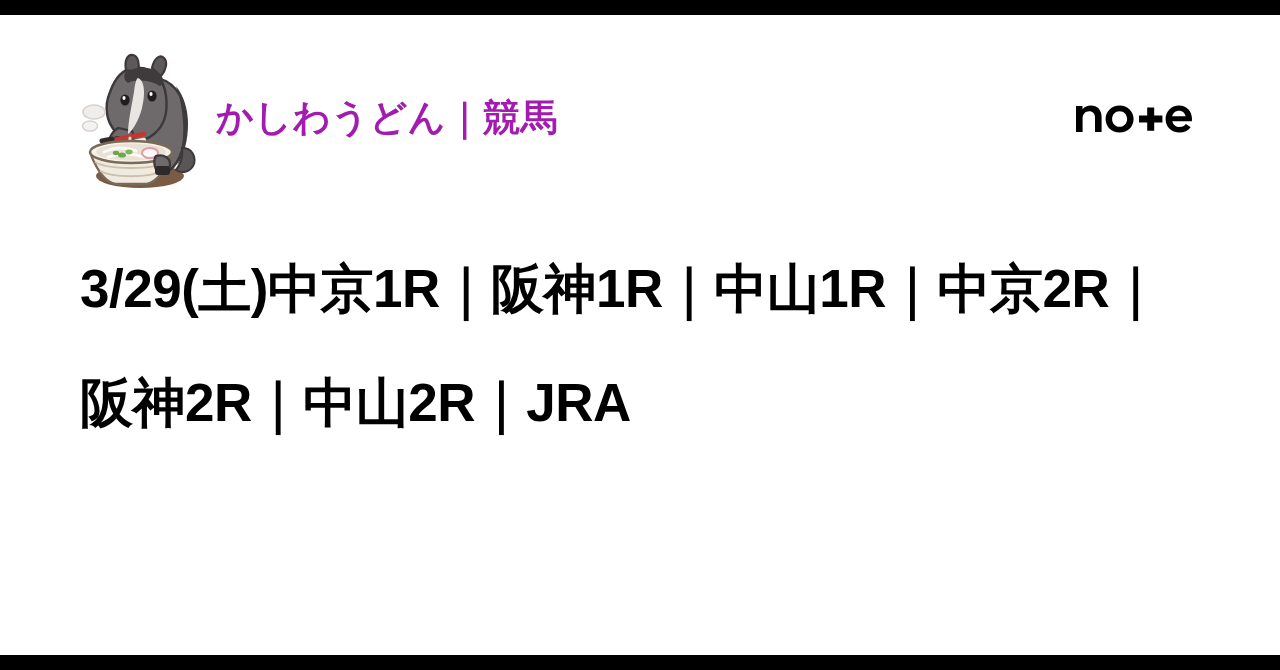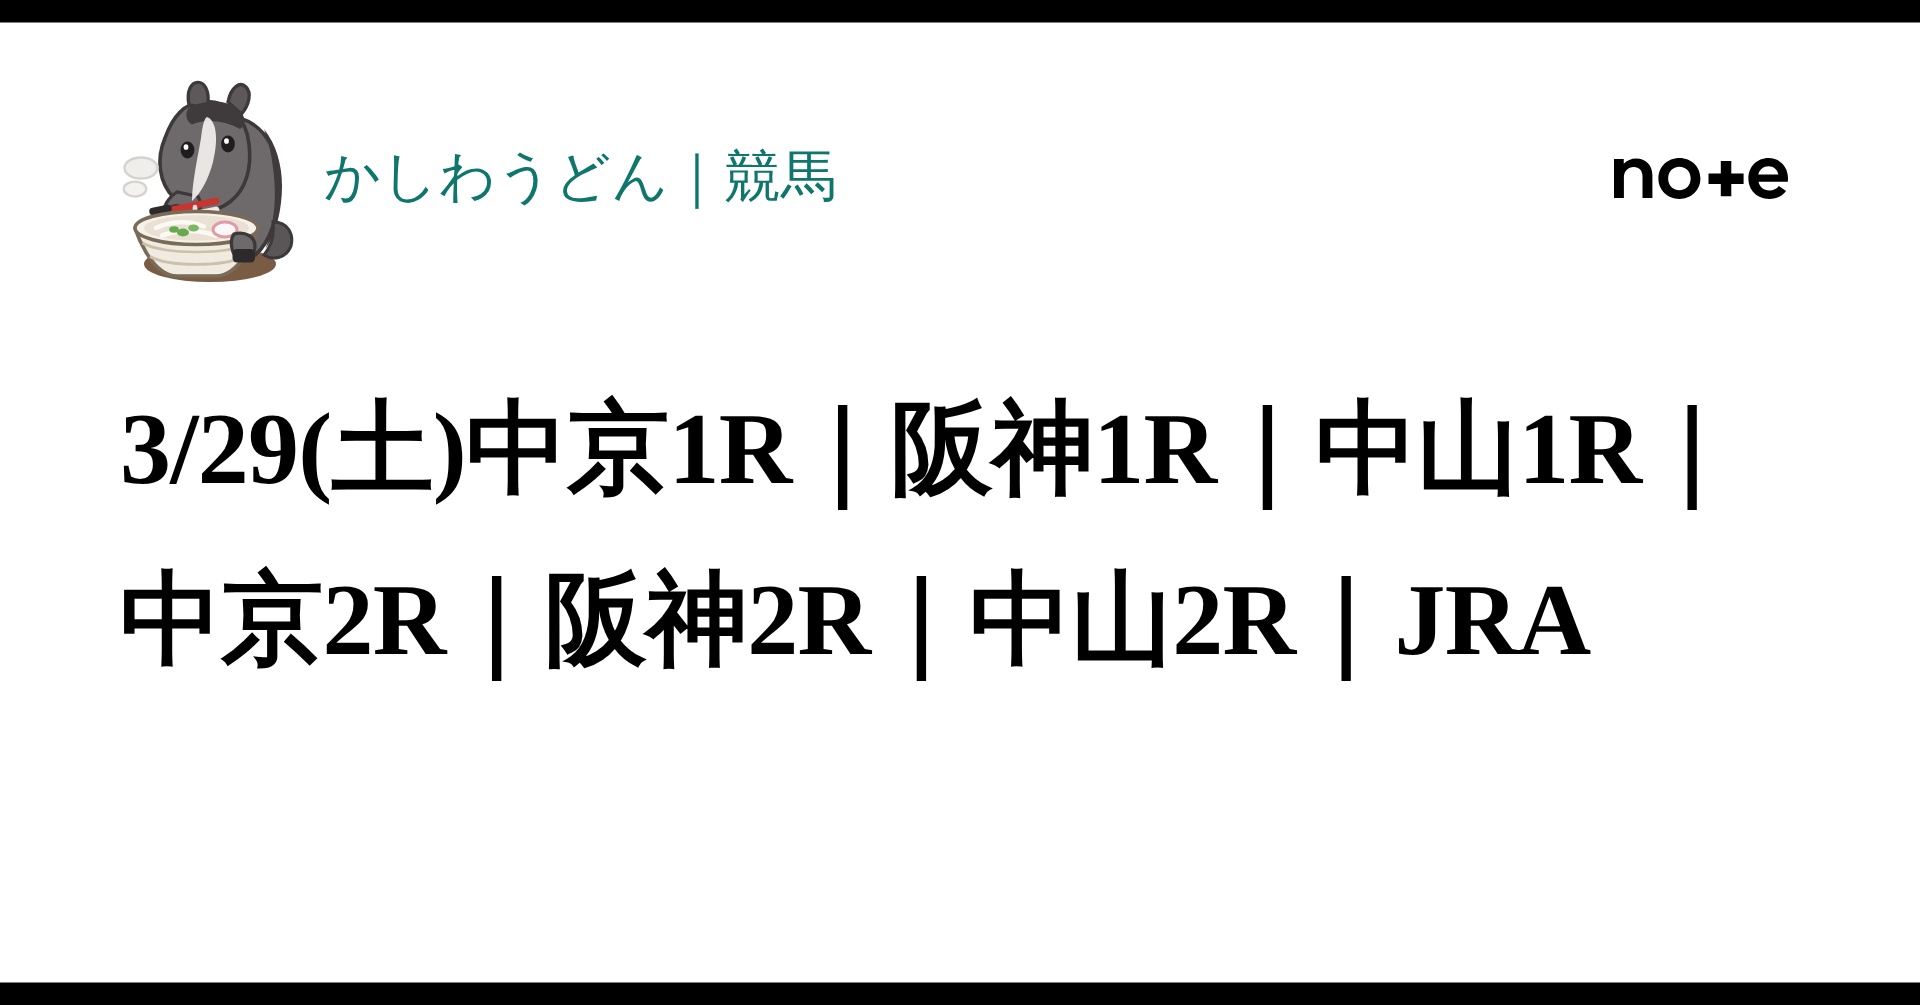--- a/index.html
+++ b/index.html
@@ -50,22 +50,22 @@
 
   .author-name {
     position: absolute;
     left: 216px;
     top: 0;
     height: 140px;
     display: flex;
     align-items: center;
     font-size: 37px;
     line-height: 1.2;
-    color: #0f766e;
-    font-weight: 400;
+    color: #a21caf;
+    font-weight: 700;
     letter-spacing: 0.5px;
     white-space: nowrap;
   }
 
   
   .note-logo {
     position: absolute;
     right: 88px;
     top: 0;
     height: 140px;
@@ -81,27 +81,26 @@
     clip: rect(0 0 0 0);
     white-space: nowrap;
   }
 
   
   .title {
     position: absolute;
     left: 80px;
     top: 196px;
     width: 1120px;
-    font-size: 68px;
+    font-size: 53px;
     line-height: 114px;
     font-weight: 700;
     color: #000000;
     letter-spacing: -0.5px;
     word-break: break-all;
-    font-family: Liberation Serif, serif;
   }
 </style>
 </head>
 <body>
 
 <div class="ogp-card">
 
   <div class="bar bar-top"></div>
 
   <div class="header">

